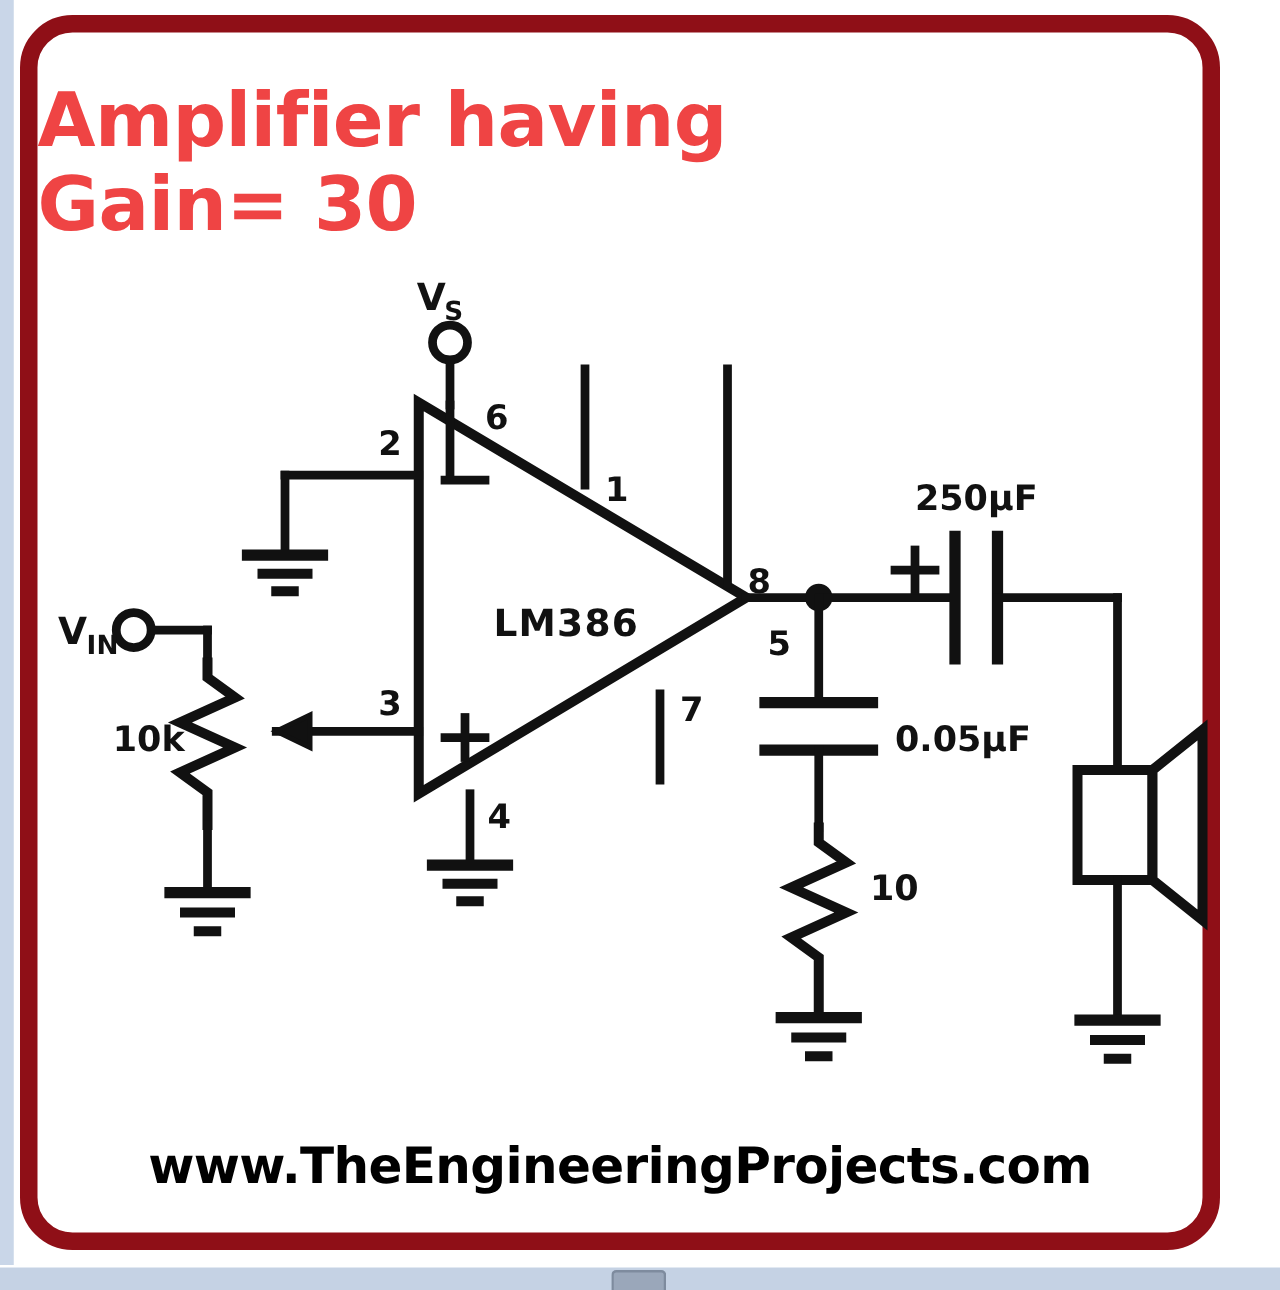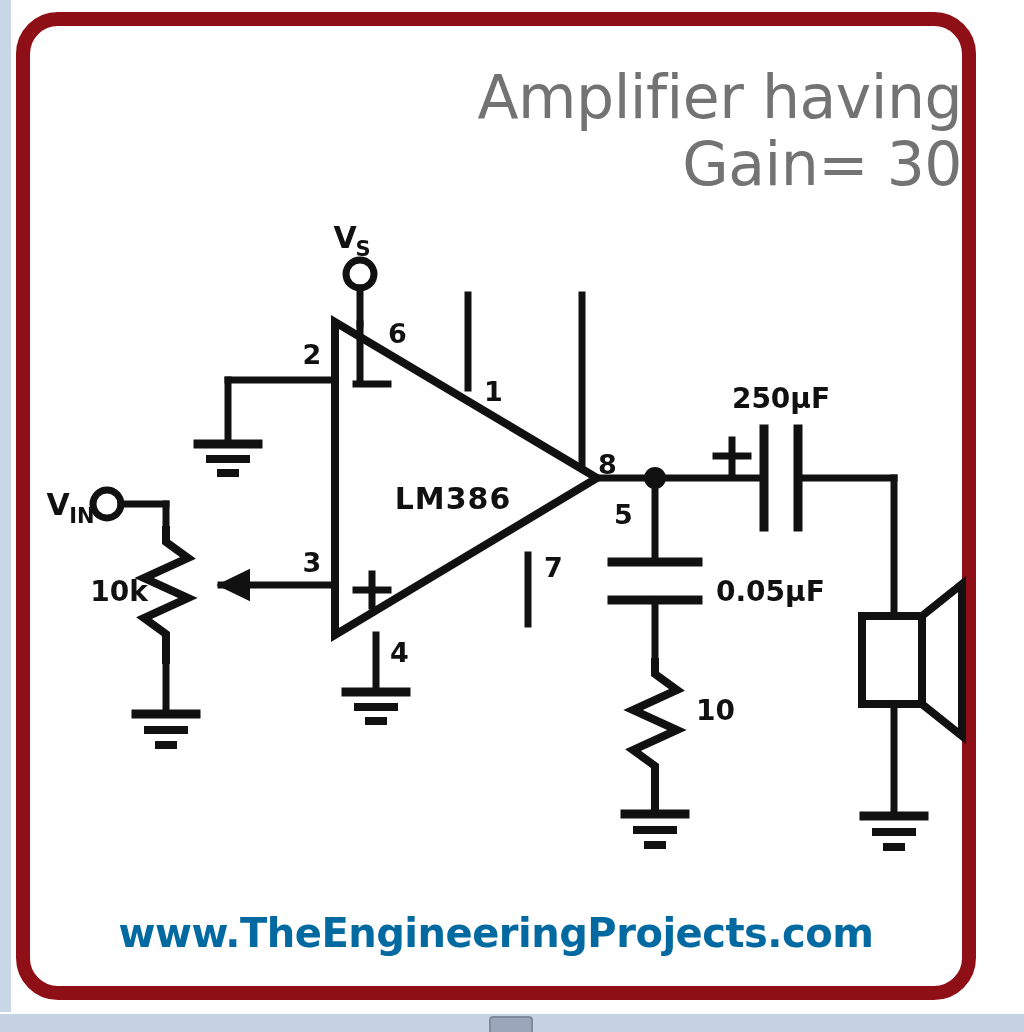--- a/index.html
+++ b/index.html
@@ -55,36 +55,36 @@
     border: 14px solid #8f0f17;
     border-radius: 42px;
     background: #ffffff;
     box-sizing: border-box;
   }
   .title {
     position: absolute;
     left: 0;
     top: 38px;
     width: 100%;
-    text-align: right;
-    color: #737373;
+    text-align: left;
+    color: #ef4444;
     font-family: "DejaVu Sans", sans-serif;
-    font-weight: normal;
+    font-weight: bold;
     font-size: 60px;
     line-height: 1.12;
     letter-spacing: -0.5px;
   }
   .title .line2 { display: block; }
   .footer {
     position: absolute;
     left: 0;
     bottom: 30px;
     width: 100%;
     text-align: center;
-    color: #0369a1;
+    color: #000000;
     font-family: "DejaVu Sans", sans-serif;
     font-weight: bold;
     font-size: 40px;
     letter-spacing: -0.5px;
   }
   .schematic {
     position: absolute;
     left: 16px;
     top: 12px;
     width: 960px;

